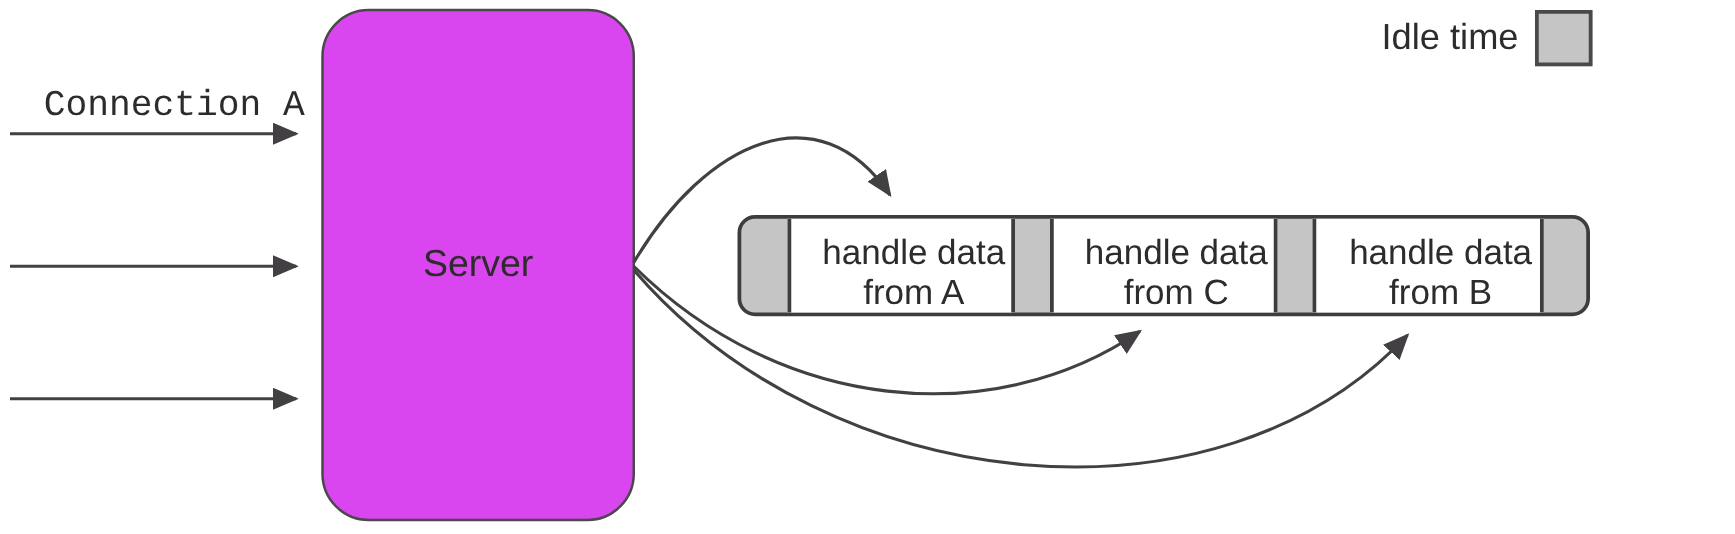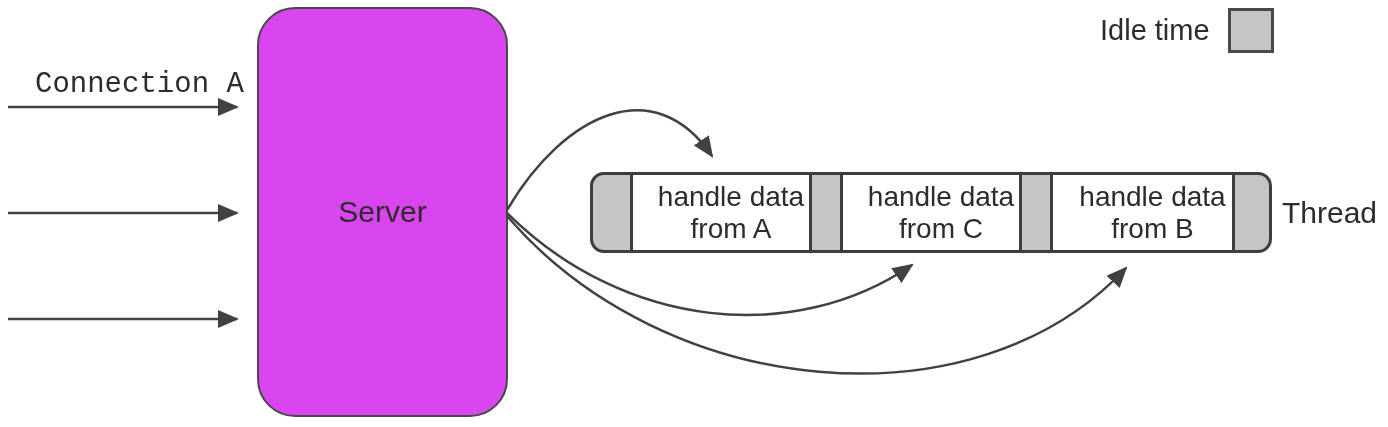--- a/index.html
+++ b/index.html
@@ -71,21 +71,21 @@
   }
   .task-seg {
     position: absolute;
     top: 0;
     height: 75px;
     box-sizing: border-box;
     background: #ffffff;
     border-left: 3px solid #3e3c3e;
     border-right: 3px solid #3e3c3e;
     display: flex;
-    align-items: center;
+    align-items: flex-end;
     justify-content: center;
     text-align: center;
     font-size: 28px;
     line-height: 32px;
     white-space: pre-line;
     padding-left: 20px;
   }
   .task-a { left: 37px;  width: 182px; }
   .task-c { left: 247px; width: 182px; }
   .task-b { left: 457px; width: 185px; }
@@ -104,21 +104,21 @@
   .legend {
     position: absolute;
     left: 1100px;
     top: 8px;
     display: flex;
     align-items: center;
     z-index: 2;
   }
   .legend-label {
     width: 120px;
-    text-align: left;
+    text-align: center;
     font-size: 29px;
     margin-right: 8px;
   }
   .legend-swatch {
     width: 46px;
     height: 45px;
     box-sizing: border-box;
     background: #c5c5c5;
     border: 3px solid #4a484a;
   }
@@ -143,21 +143,20 @@
     <div class="task-seg task-c">
       <span>handle data
 from C</span>
     </div>
     <div class="task-seg task-b">
       <span>handle data
 from B</span>
     </div>
   </div>
 
-  <div class="thread-label">Thread</div>
 
   <div class="legend">
     <div class="legend-label">Idle time</div>
     <div class="legend-swatch"></div>
   </div>
 
   <svg class="svg-layer" viewBox="0 0 1388 427" xmlns="http://www.w3.org/2000/svg">
     <defs>
       <marker id="ah" markerUnits="userSpaceOnUse" markerWidth="22" markerHeight="18" refX="19" refY="9" orient="auto">
         <path d="M0,0 L21,9 L0,18 Z" fill="#434043"></path>

